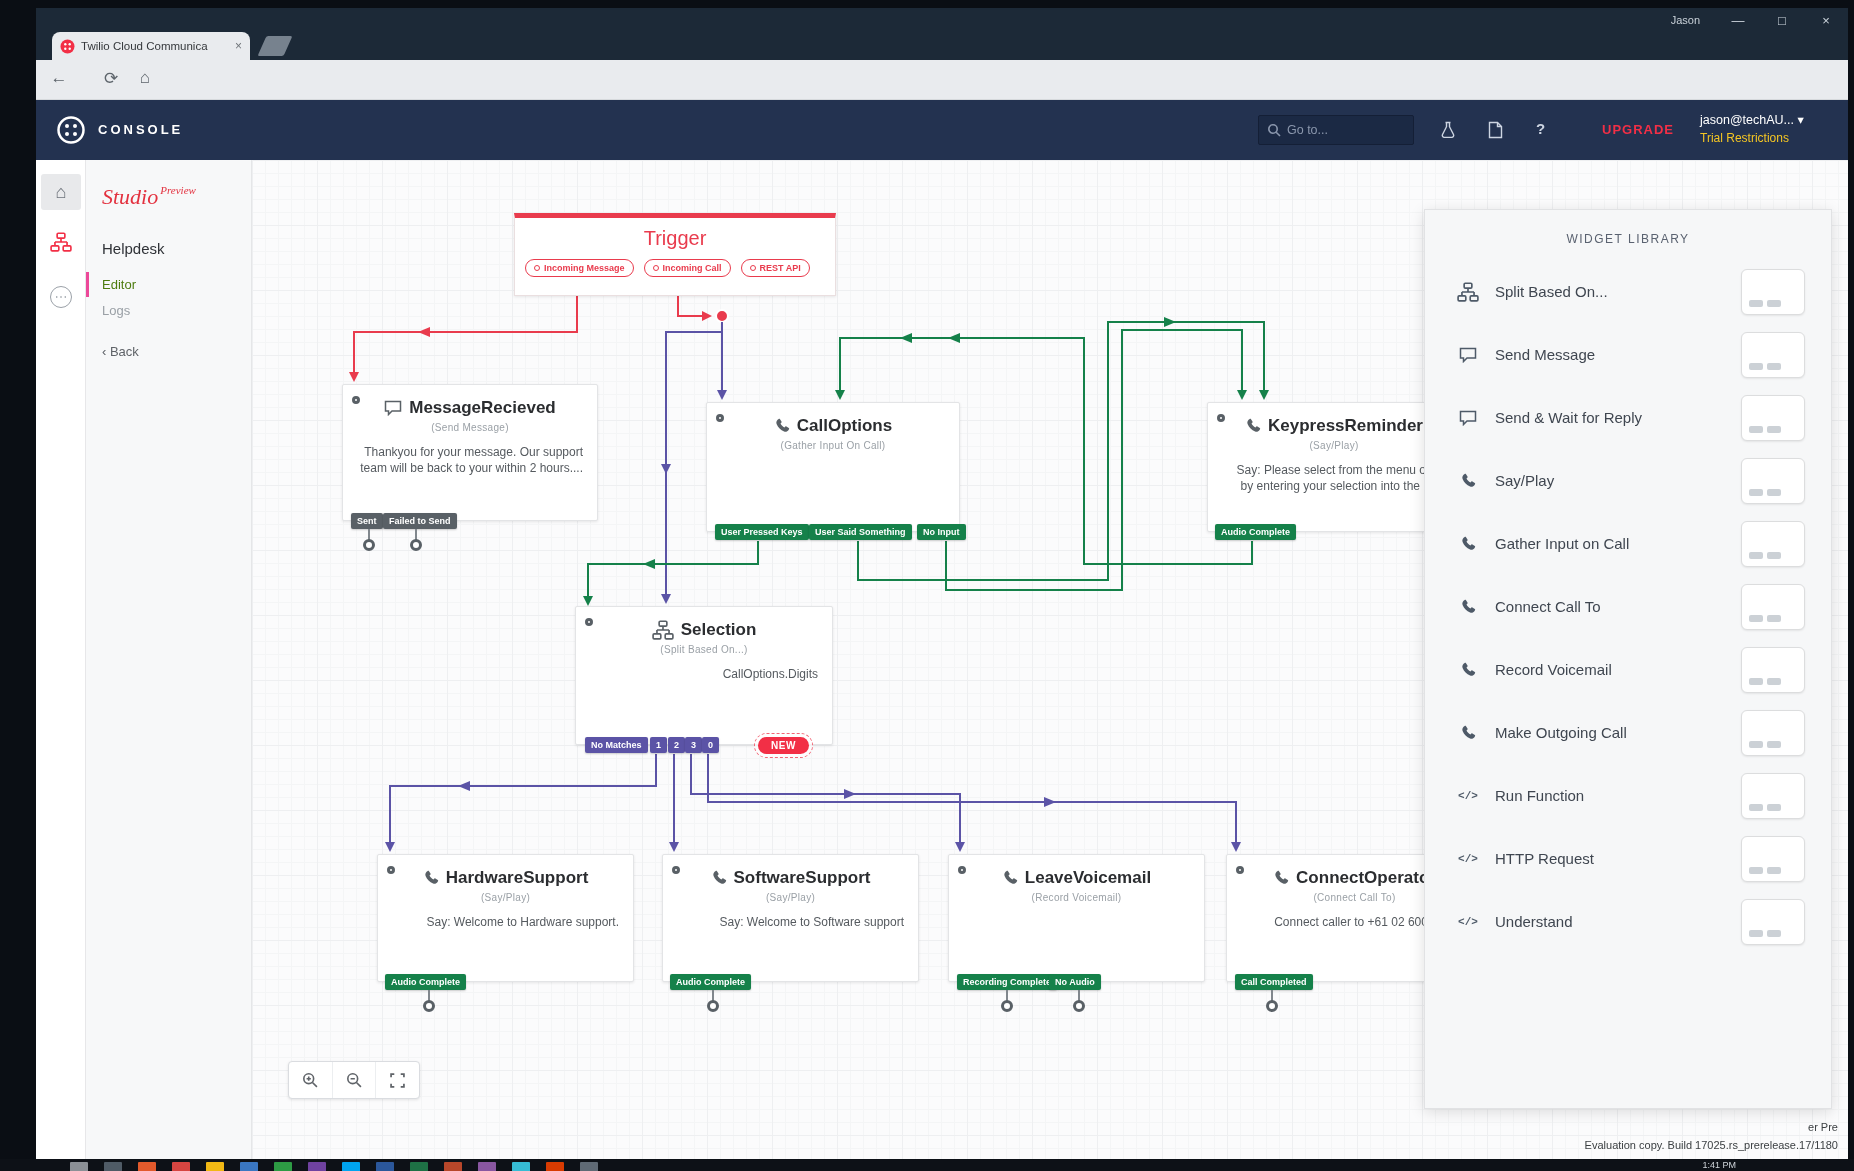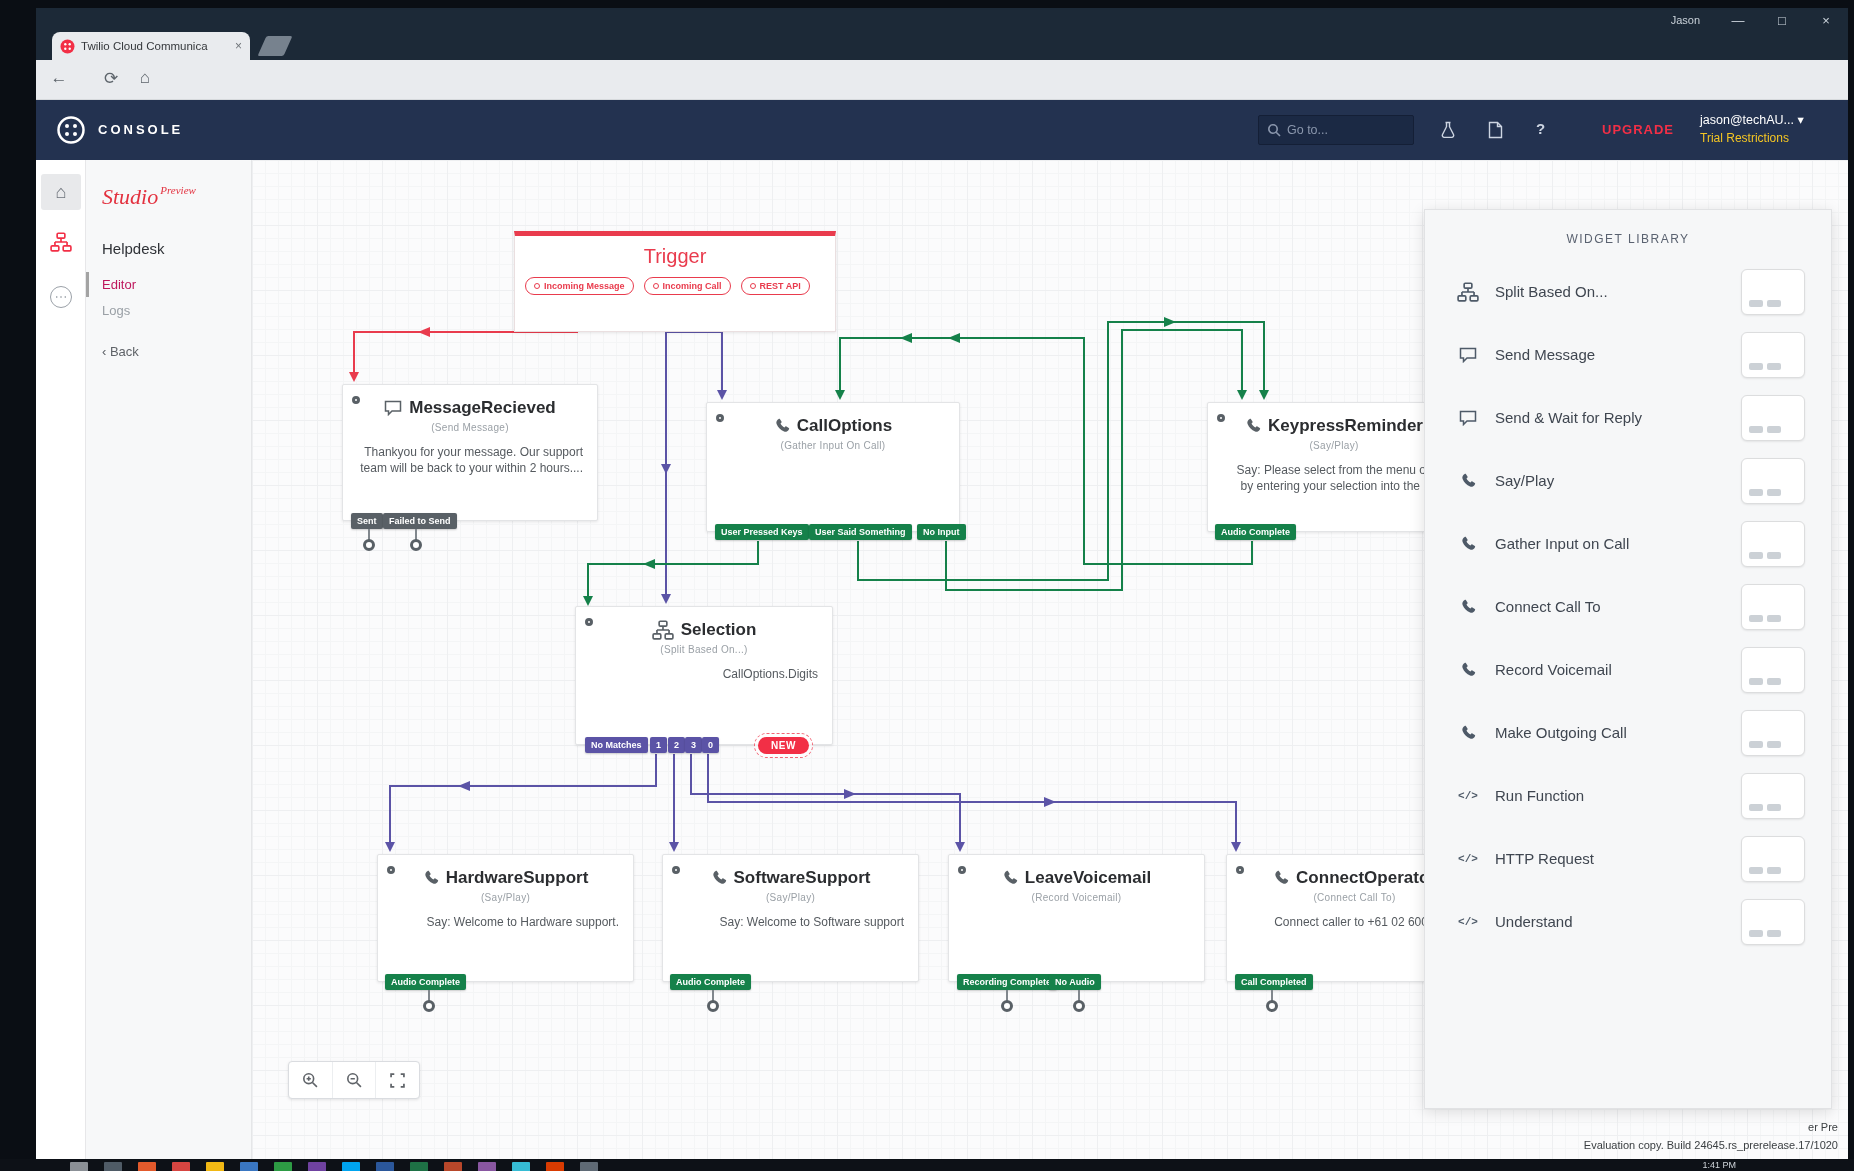--- a/index.html
+++ b/index.html
@@ -58,21 +58,21 @@
   .rail-home { position:absolute; top:14px; left:5px; width:40px; height:36px; background:#e8e9eb; border-radius:3px;
                color:#6d737b; font-size:18px; text-align:center; line-height:36px; }
   .rail-flow { position:absolute; top:72px; left:14px; color:#f22f46; }
   .rail-more { position:absolute; top:126px; left:14px; width:22px; height:22px; border:1.5px solid #9ba1a8;
                border-radius:50%; color:#9ba1a8; text-align:center; line-height:19px; font-size:13px; }
 
   .nav { position:absolute; left:50px; top:0; bottom:0; width:166px; background:#f7f8f9; border-right:1px solid #e5e6e8; z-index:3; }
   .studio-logo { margin:24px 0 0 16px; color:#e3313f; font-family:"Liberation Serif", serif; font-style:italic; font-size:22px; }
   .studio-badge { font-size:11px; vertical-align:10px; margin-left:2px; }
   .flowname { margin:30px 0 0 16px; font-size:15px; color:#2f3237; }
-  .nav-editor { margin-top:15px; border-left:3px solid #a3a3a3; padding:5px 0 5px 13px; font-size:13px; color:#be185d; }
+  .nav-editor { margin-top:15px; border-left:3px solid #ec4899; padding:5px 0 5px 13px; font-size:13px; color:#4d7c0f; }
   .nav-logs { padding:6px 0 6px 16px; color:#9aa0a6; font-size:13px; }
   .nav-back { margin-top:20px; padding-left:16px; color:#5f6368; font-size:13px; }
 
   
   .canvas { position:absolute; left:216px; right:0; top:0; bottom:0; overflow:hidden; background:#fbfbfc;
     background-image:linear-gradient(#eeeff1 1px, transparent 1px), linear-gradient(90deg,#eeeff1 1px, transparent 1px),
                      linear-gradient(#f4f5f6 1px, transparent 1px), linear-gradient(90deg,#f4f5f6 1px, transparent 1px);
     background-size:65px 65px, 65px 65px, 13px 13px, 13px 13px; }
   .connectors { position:absolute; left:0; top:0; z-index:1; }
 
@@ -90,21 +90,21 @@
   .tag.gray { background:#596066; }
   .tag.green { background:#15814a; }
   .tag.purple { background:#5b53a6; }
   .bstem { position:absolute; top:calc(100% + 9px); width:2px; height:11px; background:#81878d; }
   .bdot { position:absolute; top:calc(100% + 19px); width:12px; height:12px; background:#fff;
           border:3px solid #596066; border-radius:50%; }
   .newwrap { position:absolute; left:178px; bottom:-14px; border:1.5px dashed #f26575; border-radius:16px; padding:3px; background:rgba(255,255,255,.6); }
   .newbtn { display:block; background:#f22f46; color:#fff; font-size:10px; font-weight:bold; letter-spacing:.5px;
             padding:3px 13px; border-radius:11px; }
 
-  .trigger-card { position:absolute; left:262px; top:71px; width:322px; height:101px; background:#fff;
+  .trigger-card { position:absolute; left:262px; top:53px; width:322px; height:83px; background:#fff;
                   border:1px solid #eadfe0; border-top:5px solid #e93b4d; box-shadow:0 1px 3px rgba(0,0,0,.09); z-index:2; }
   .trigger-title { text-align:center; color:#e93b4d; font-size:20px; margin-top:9px; }
   .trigger-pills { display:flex; gap:10px; padding-left:10px; margin-top:9px; }
   .tpill { display:inline-flex; align-items:center; gap:4px; border:1px solid #e93b4d; color:#e93b4d;
            border-radius:10px; font-size:9px; font-weight:bold; padding:3px 8px; white-space:nowrap; }
   .tp-dot { width:6px; height:6px; border:1.5px solid #e93b4d; border-radius:50%; display:inline-block; }
 
   .zoombar { position:absolute; left:36px; top:901px; width:132px; height:38px; background:#fff;
              border:1px solid #dadce0; border-radius:4px; box-shadow:0 1px 3px rgba(0,0,0,.1); display:flex; z-index:2; }
   .zbtn { flex:1; display:flex; align-items:center; justify-content:center; color:#5f6368; }
@@ -554,21 +554,21 @@
               <span class="codeic">&lt;/&gt;</span>
             </span>
             <span class="liblabel">Understand</span>
             <span class="thumb"></span>
           </div>
         </div>
     </div>
 
     <div class="watermark">
       <div>er Pre</div>
-      <div>Evaluation copy. Build 24645.rs_prerelease.17/1020</div>
+      <div>Evaluation copy. Build 17025.rs_prerelease.17/1180</div>
     </div>
   </div>
 </div>
 
 <div class="taskbar">
   <div class="tb-icons">
       <span class="tbicon" style="background: rgb(139, 144, 150);"></span>
       <span class="tbicon" style="background: rgb(79, 91, 102);"></span>
       <span class="tbicon" style="background: rgb(226, 90, 44);"></span>
       <span class="tbicon" style="background: rgb(214, 69, 65);"></span>

